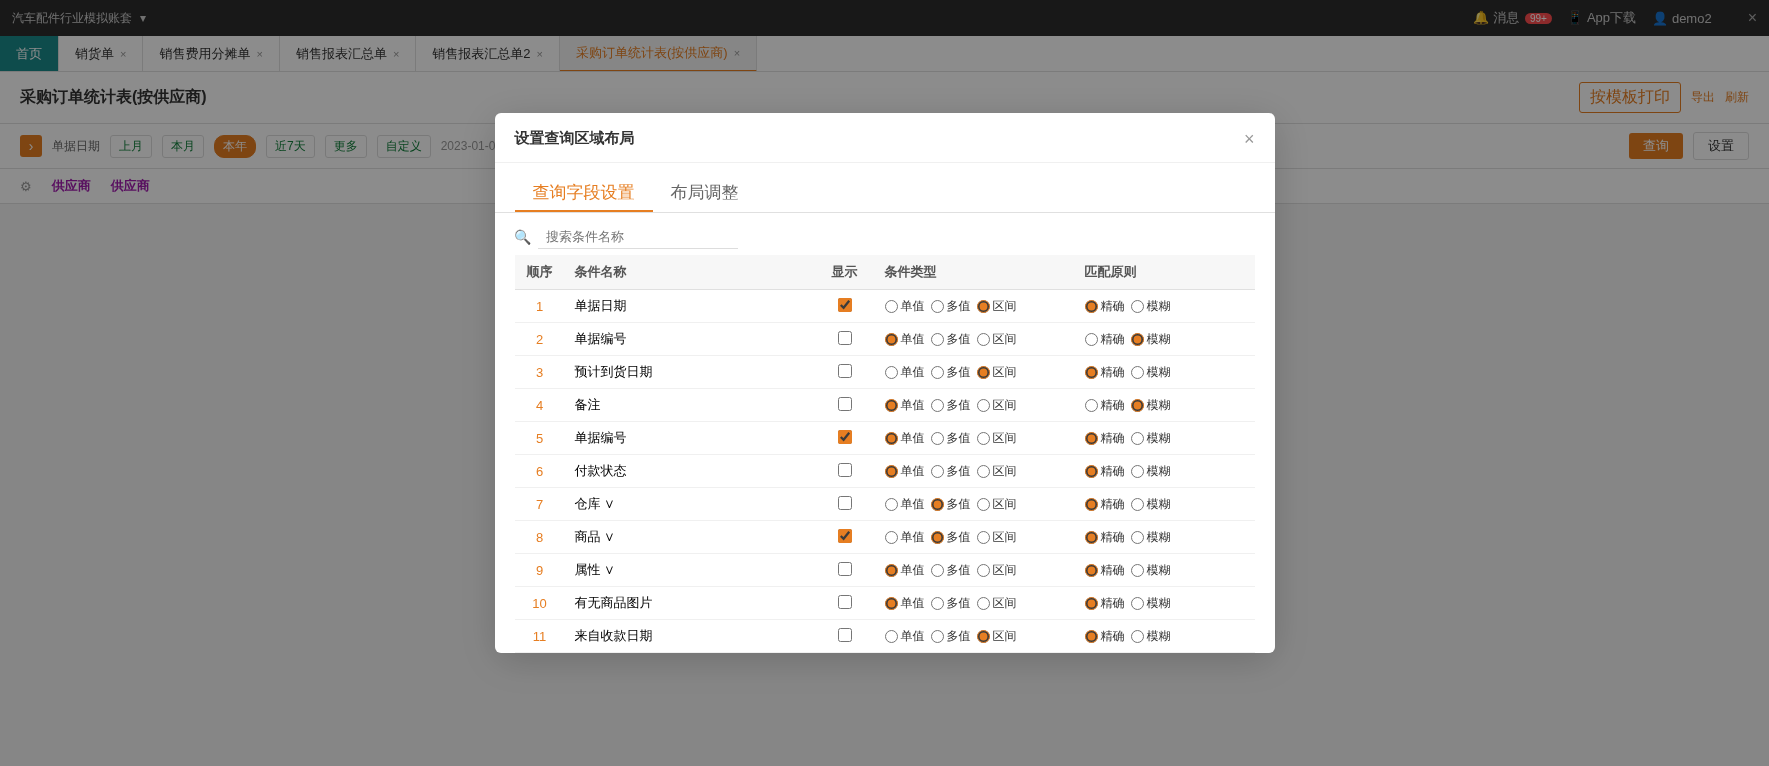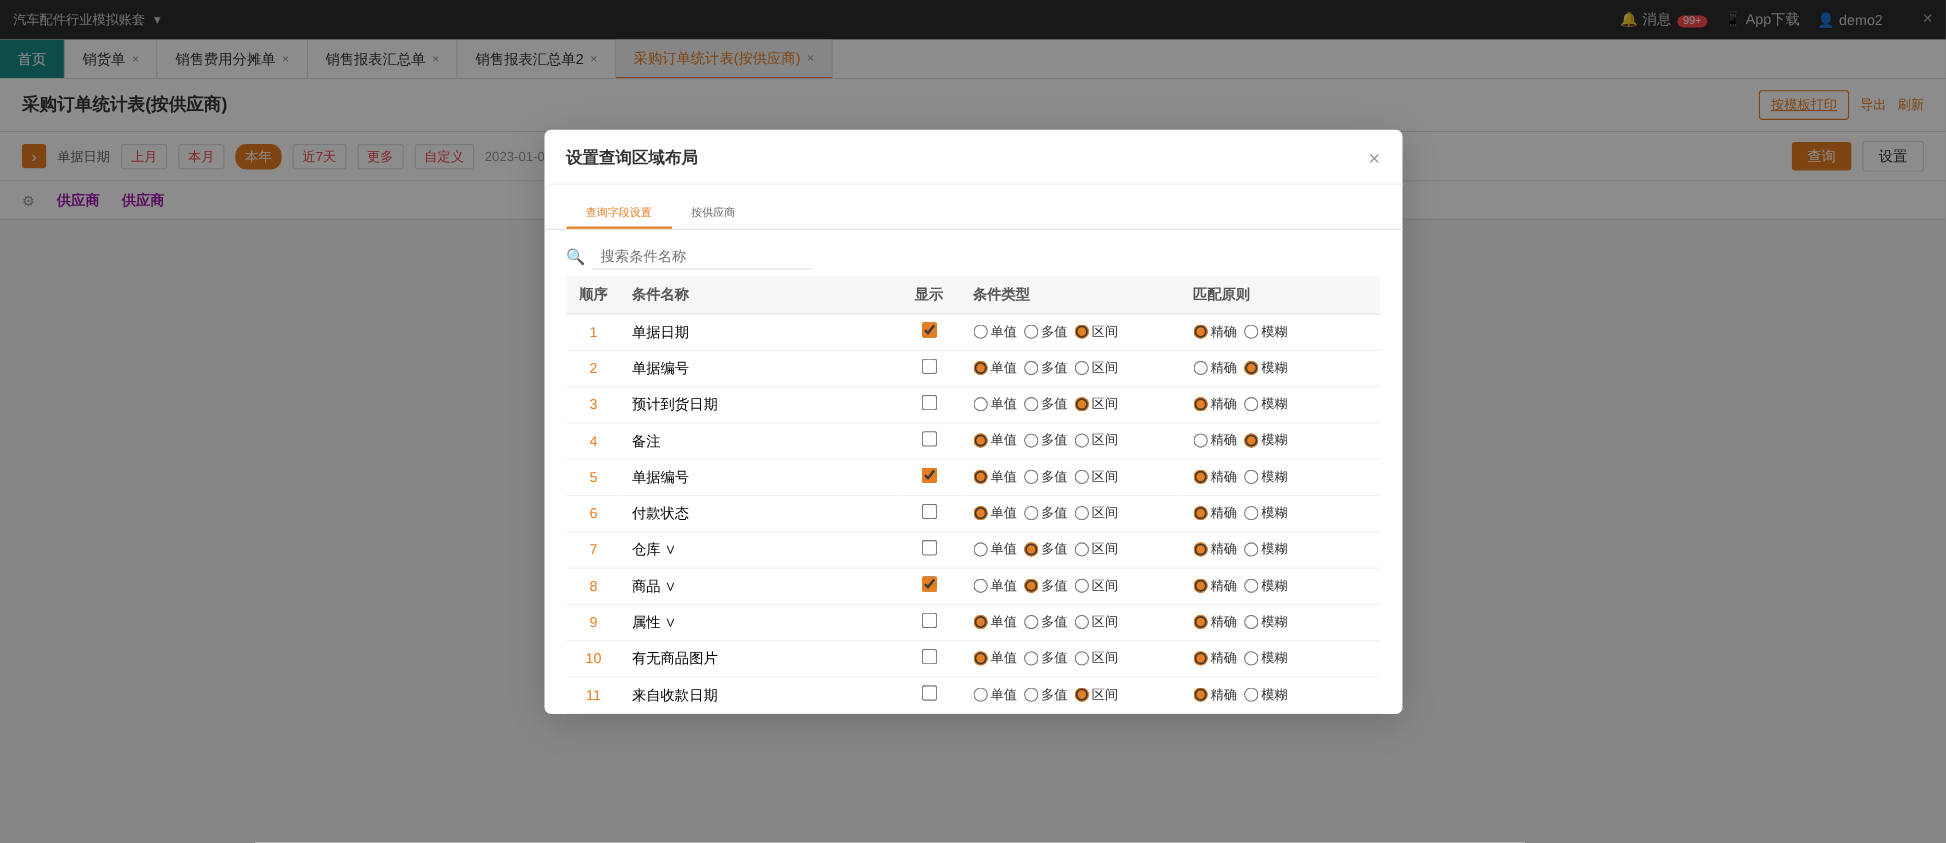--- a/index.html
+++ b/index.html
@@ -62,37 +62,37 @@
     .page-header {
       background: #fff;
       padding: 10px 20px;
       display: flex;
       align-items: center;
       justify-content: space-between;
       border-bottom: 1px solid #e0e0e0;
     }
     .page-title { font-size: 16px; font-weight: bold; color: #333; }
     .page-actions { display: flex; align-items: center; gap: 10px; }
-    .btn-print { color: #e67e22; border: 1px solid #e67e22; background: #fff; padding: 4px 10px; border-radius: 3px; cursor: pointer; font-size: 12px; text-decoration: underline; }
+    .btn-print { color: #e67e22; border: 1px solid #e67e22; background: #fff; padding: 4px 10px; border-radius: 3px; cursor: pointer; font-size: 16px; }
     .btn-export { color: #e67e22; background: #fff; border: none; cursor: pointer; font-size: 12px; }
     .btn-refresh { color: #e67e22; background: #fff; border: none; cursor: pointer; font-size: 12px; }
 
     
     .filter-bar {
       background: #fff;
       padding: 8px 20px;
       display: flex;
       align-items: center;
       gap: 10px;
       border-bottom: 1px solid #e0e0e0;
     }
     .filter-toggle { background: #e67e22; color: #fff; border: none; width: 22px; height: 22px; border-radius: 3px; cursor: pointer; font-size: 14px; }
     .filter-label { color: #666; font-size: 12px; }
     .filter-date-btn {
-      padding: 2px 8px; border-radius: 3px; border: 1px solid #ddd; background: #fff; cursor: pointer; font-size: 12px; color: #ef4444;
+      padding: 2px 8px; border-radius: 3px; border: 1px solid #ddd; background: #fff; cursor: pointer; font-size: 12px; color: #15803d;
     }
     .filter-date-btn.active { background: #e67e22; color: #fff; border-color: #e67e22; border-radius: 10px; text-align: right; }
     .filter-date-range { color: #999; font-size: 12px; }
     .btn-query { background: #e67e22; color: #fff; border: none; padding: 4px 14px; border-radius: 3px; cursor: pointer; font-size: 13px; }
     .btn-set { background: #fff; color: #333; border: 1px solid #ddd; padding: 4px 14px; border-radius: 3px; cursor: pointer; font-size: 13px; }
 
     
     .table-header {
       background: #fff;
       display: flex;
@@ -138,21 +138,21 @@
     
     .modal-tabs {
       display: flex;
       padding: 12px 20px 0 20px;
       gap: 0;
       border-bottom: 1px solid #e0e0e0;
     }
     .modal-tab {
       padding: 6px 18px;
       cursor: pointer;
-      font-size: 10px;
+      font-size: 17px;
       color: #666;
       border-bottom: 2px solid transparent;
     }
     .modal-tab.active {
       color: #e67e22;
       border-bottom: 2px solid #e67e22;
     }
 
     
     .modal-search {
@@ -326,21 +326,21 @@
     <div class="modal-header">
       <span class="modal-title">设置查询区域布局</span>
       <span class="modal-close">×</span>
     </div>
 
     <div class="modal-tabs">
       <div class="modal-tab active">
         <span>查询字段设置</span>
       </div>
       <div class="modal-tab">
-        <span>按供应商</span>
+        <span>布局调整</span>
       </div>
     </div>
 
     <div class="modal-search">
       <span class="search-icon">🔍</span>
       <input type="text" placeholder="搜索条件名称" style="">
     </div>
 
     <div class="modal-table-wrap">
       <table class="modal-table">

